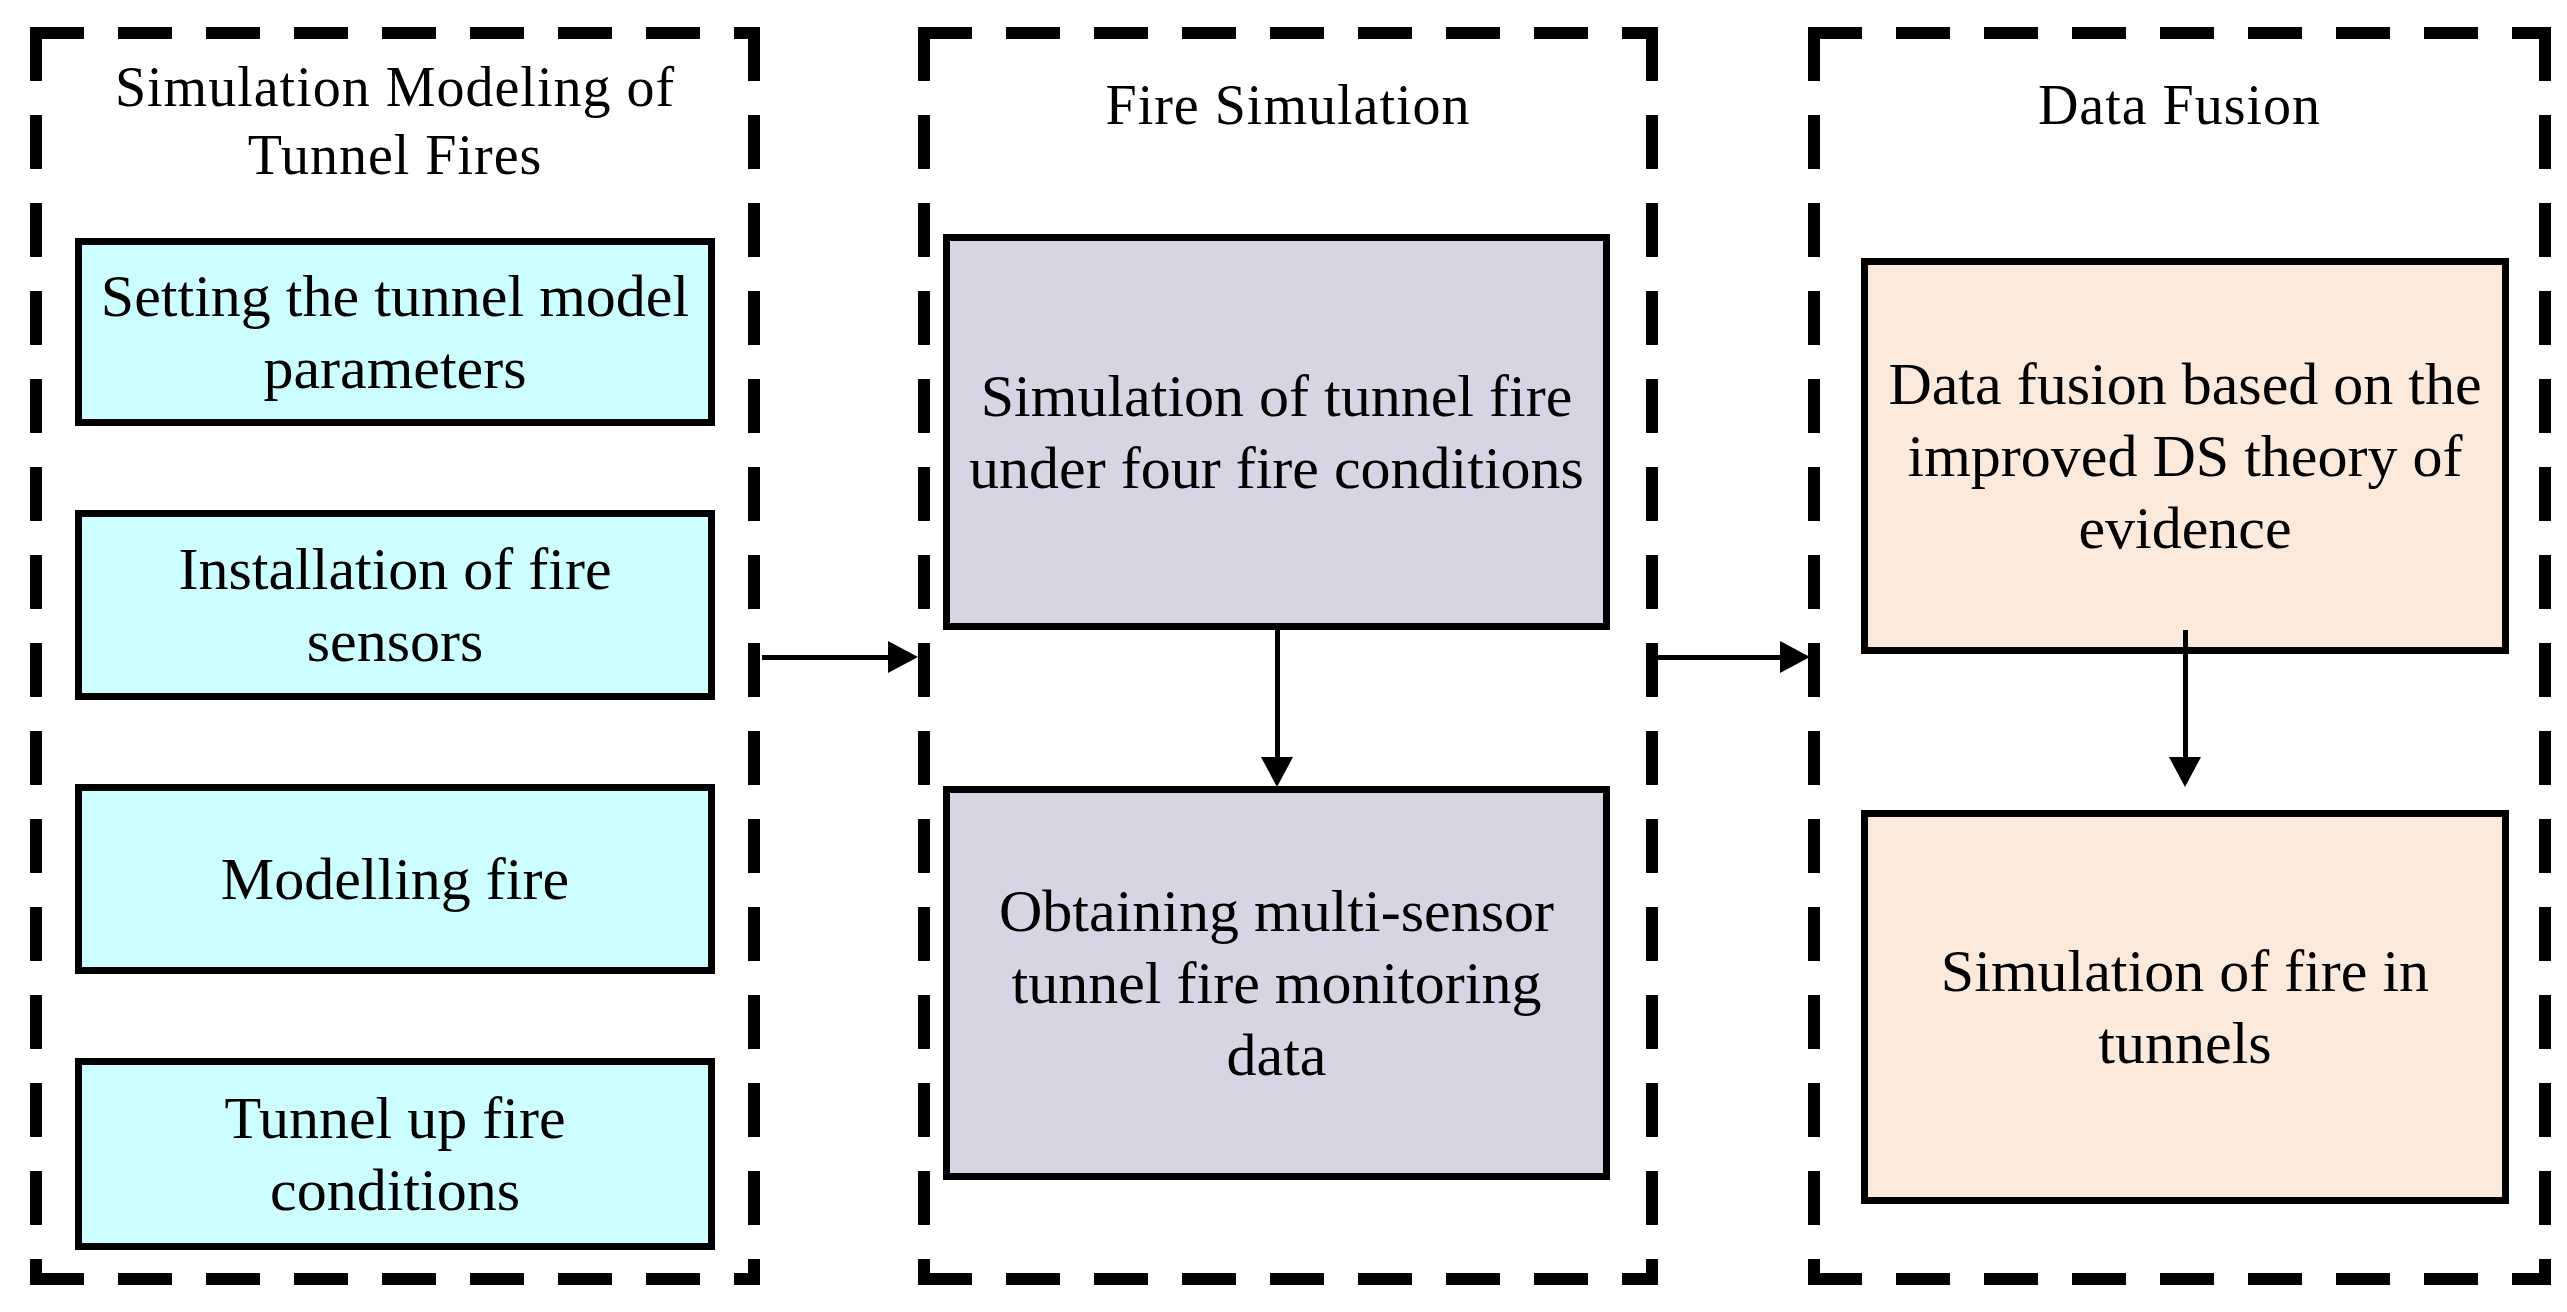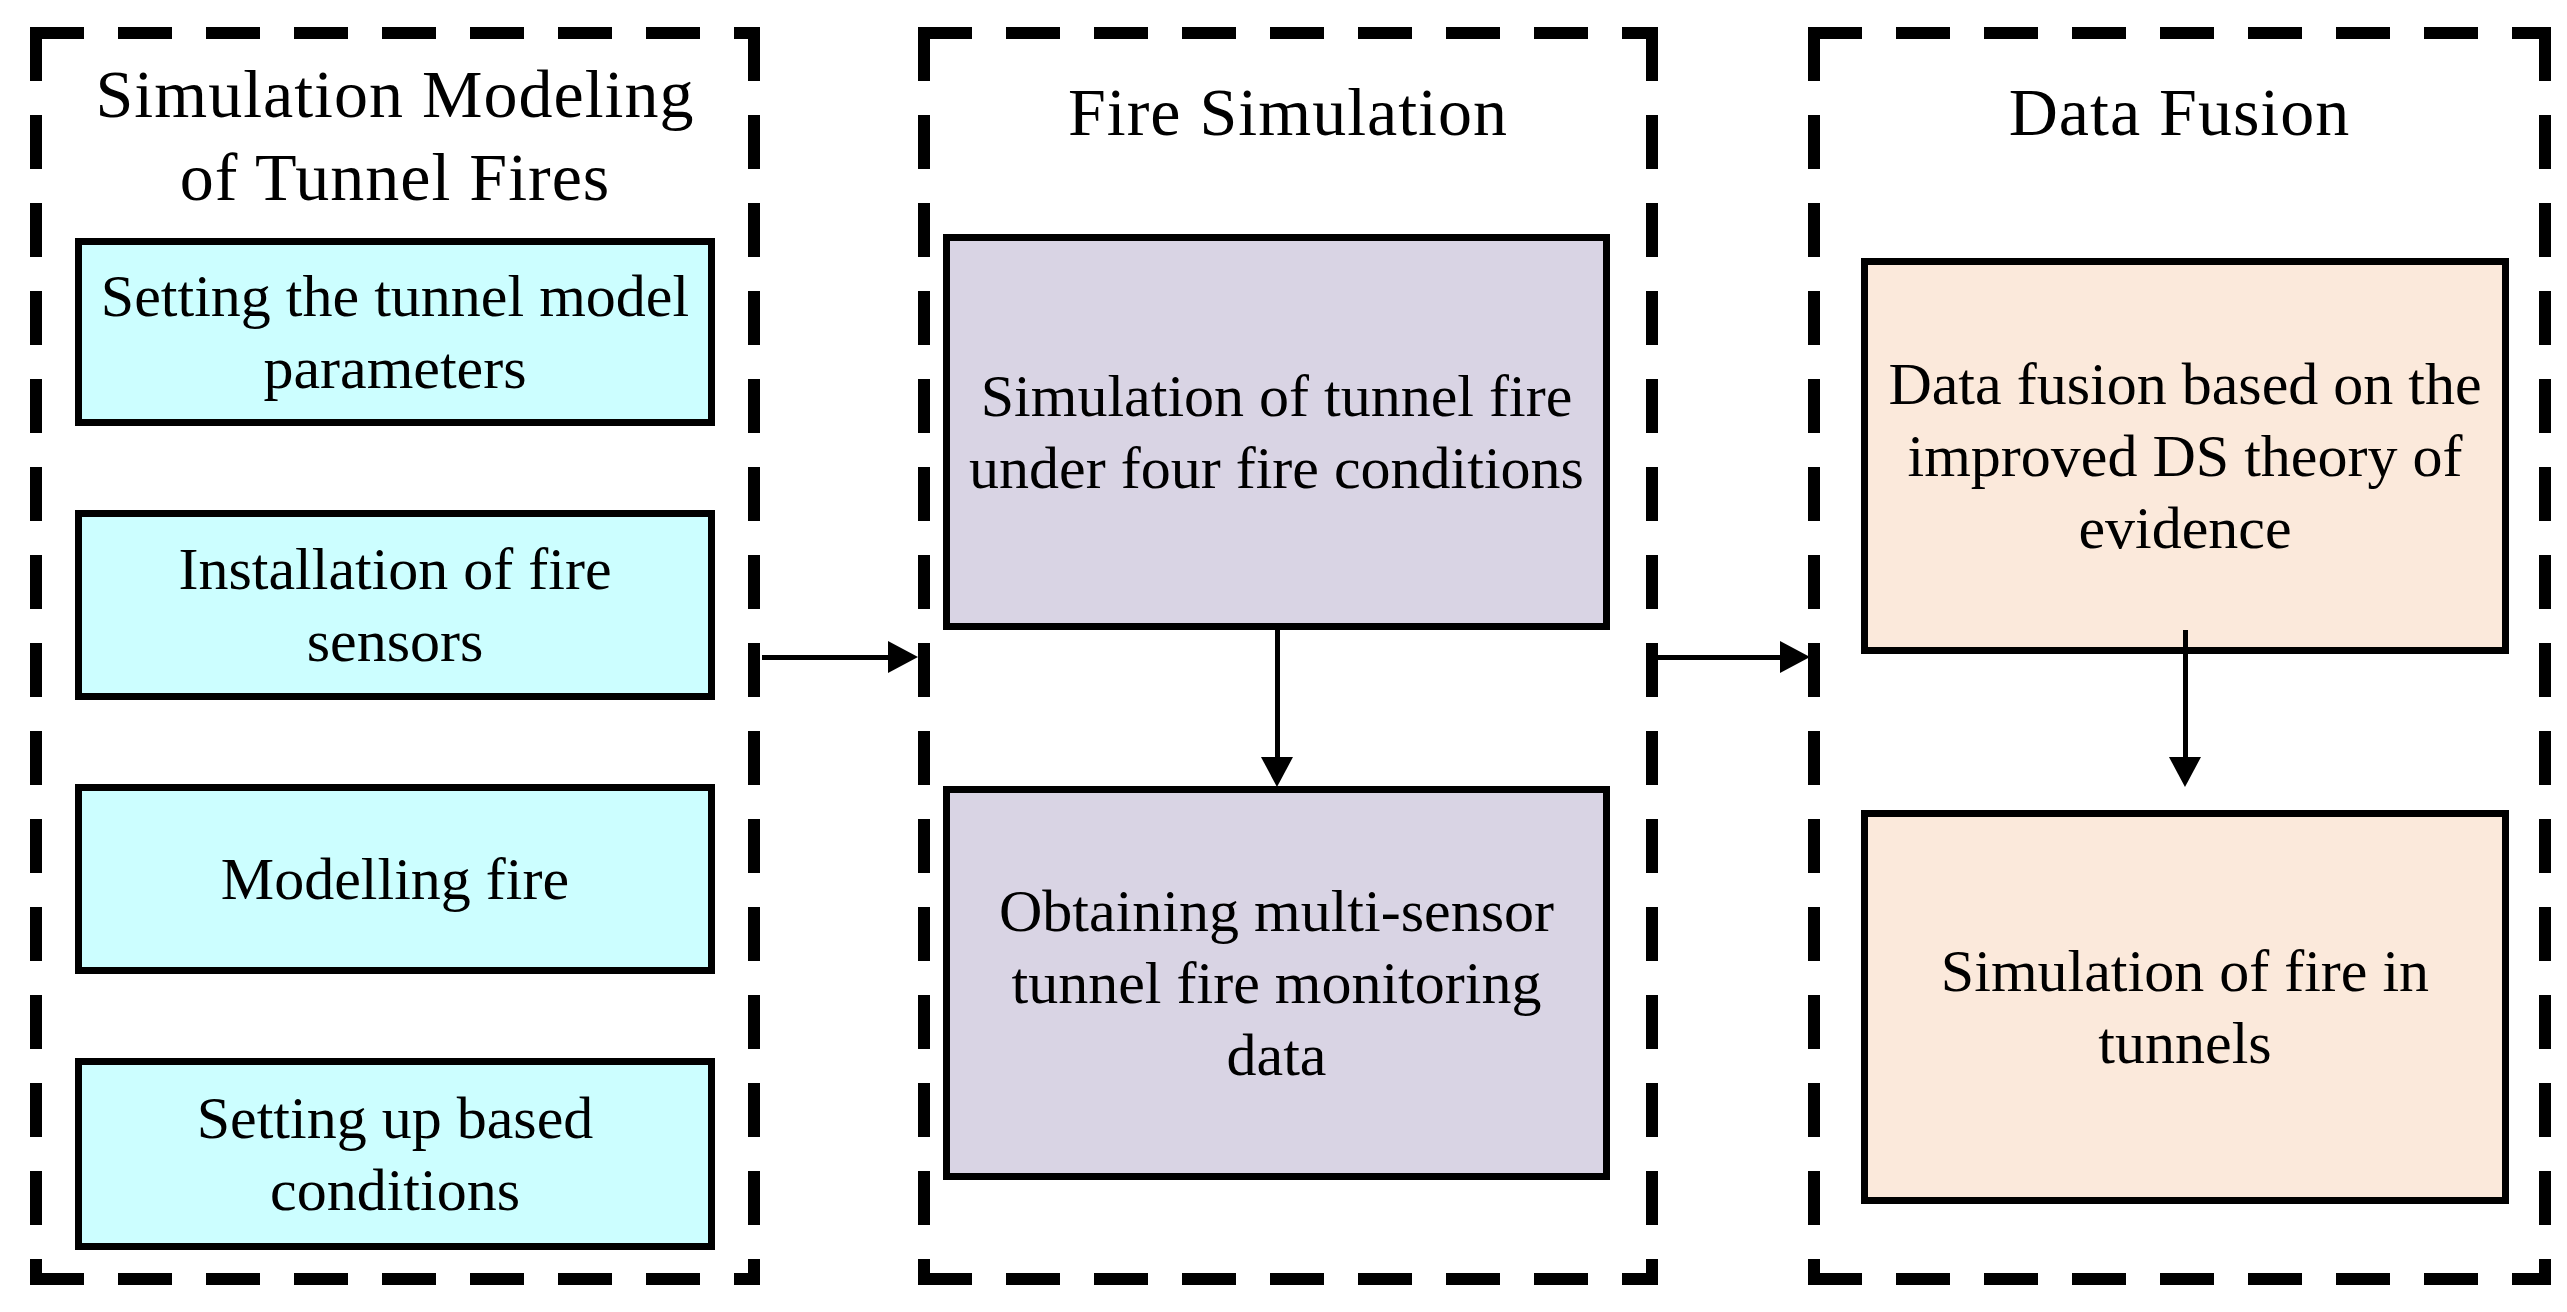--- a/index.html
+++ b/index.html
@@ -22,21 +22,21 @@
     background-size:100% 12px,100% 12px,12px 100%,12px 100%;
     background-position:0 0,0 100%,0 0,100% 0;
     background-repeat:no-repeat;
   }
   #panel-left  {left:30px;  top:27px; width:730px; height:1258px;}
   #panel-mid   {left:918px; top:27px; width:740px; height:1258px;}
   #panel-right {left:1808px;top:27px; width:743px; height:1258px;}
 
   .panel-title{
     text-align:center;
-    font-size:68px;
+    font-size:56px;
     line-height:1.22;
     letter-spacing:1px;
     margin:26px auto 0 auto;
     max-width:660px;
   }
   #panel-mid .panel-title, #panel-right .panel-title{margin-top:44px;}
 
   .box{
     position:absolute;
     border:7px solid var(--line);
@@ -91,21 +91,21 @@
     <div class="box cyan" id="box-l1">
       <span>Setting the tunnel model parameters</span>
     </div>
     <div class="box cyan" id="box-l2">
       <span>Installation of fire sensors</span>
     </div>
     <div class="box cyan" id="box-l3">
       <span>Modelling fire</span>
     </div>
     <div class="box cyan" id="box-l4">
-      <span>Setting up based conditions</span>
+      <span>Tunnel up fire conditions</span>
     </div>
   </div>
 
   <div class="panel" id="panel-mid">
     <div class="panel-title">Fire Simulation</div>
     <div class="box lavender" id="box-m1">
       <span>Simulation of tunnel fire under four fire conditions</span>
     </div>
     <div class="box lavender" id="box-m2">
       <span>Obtaining multi-sensor tunnel fire monitoring data</span>

